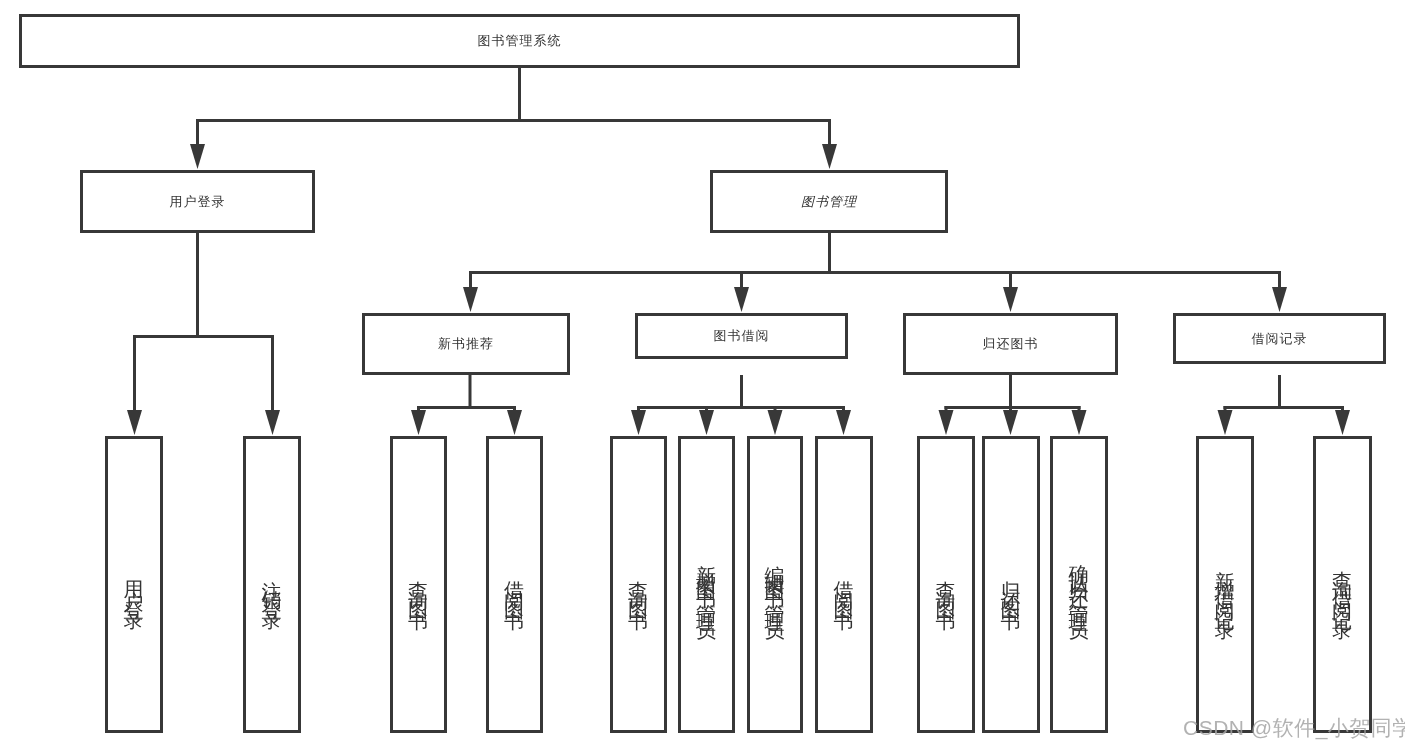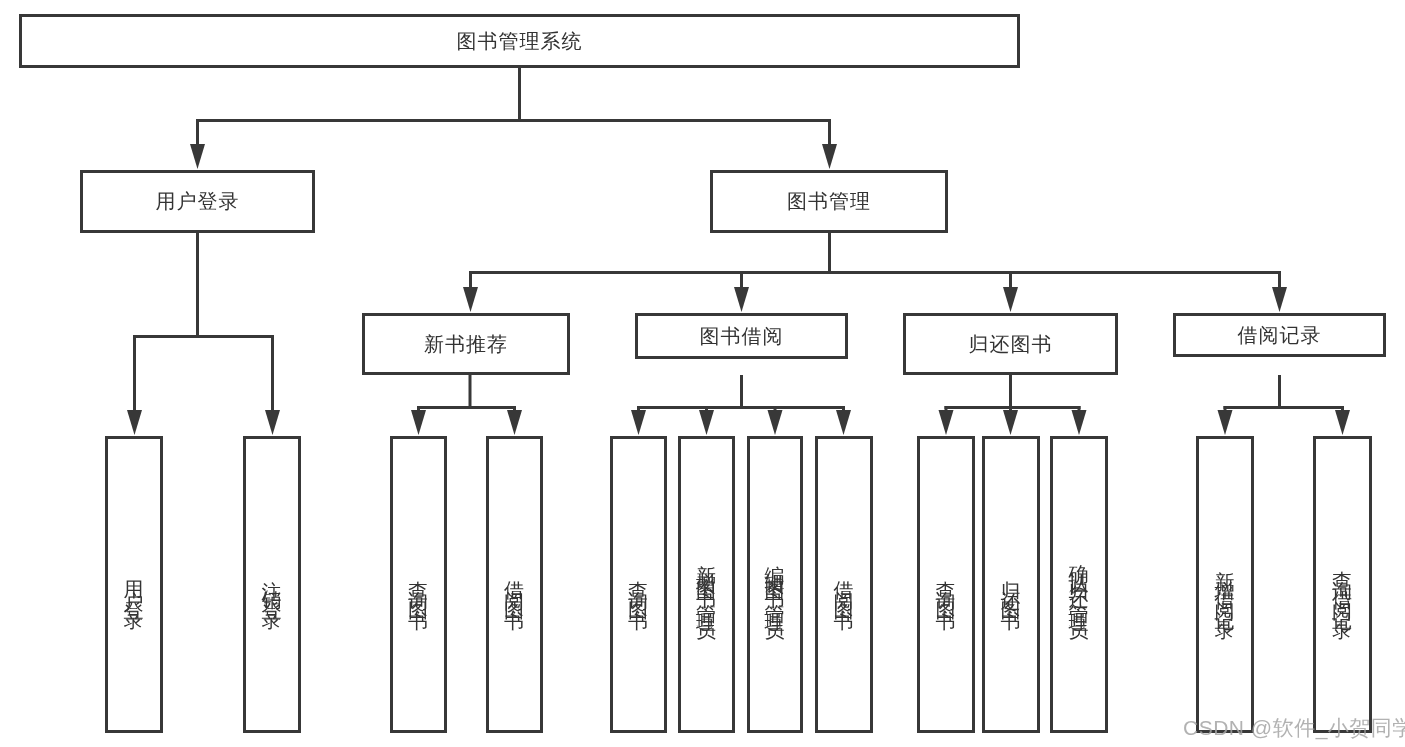--- a/index.html
+++ b/index.html
@@ -15,21 +15,21 @@
     position:absolute;
     box-sizing:border-box;
     border:3px solid #383838;
     background:#ffffff;
     display:flex;
     align-items:center;
     justify-content:center;
     color:#333333;
   }
   .box.h span {
-    font-size:20px;
+    font-size:13px;
     letter-spacing:1px;
     white-space:nowrap;
   }
   .box.v span {
     writing-mode:vertical-rl;
     text-orientation:mixed;
     font-size:20px;
     line-height:1;
     letter-spacing:10px;
   }
@@ -122,34 +122,34 @@
     </g>
   </svg>
 
   <div class="box h" style="left:19px; top:14px; width:1001px; height:54px;">
     <span>图书管理系统</span>
   </div>
 
   <div class="box h" style="left:80px; top:170px; width:235px; height:63px;">
     <span>用户登录</span>
   </div>
-  <div class="box h" style="left:710px; top:170px; width:238px; height:63px;">
+  <div class="box h" style="left:710px; top:170px; width:238px; height:63px;font-style:italic;">
     <span>图书管理</span>
   </div>
 
   <div class="box h" style="left:362px; top:313px; width:208px; height:62px;">
     <span>新书推荐</span>
   </div>
   <div class="box h" style="left:635px; top:313px; width:213px; height:46px;">
     <span>图书借阅</span>
   </div>
   <div class="box h" style="left:903px; top:313px; width:215px; height:62px;">
     <span>归还图书</span>
   </div>
-  <div class="box h" style="left:1173px; top:313px; width:213px; height:44px;">
+  <div class="box h" style="left:1173px; top:313px; width:213px; height:51px;">
     <span>借阅记录</span>
   </div>
 
   <div class="box v" style="left:105px; top:436px; width:58px; height:297px;">
     <span>用户登录</span>
   </div>
   <div class="box v" style="left:243px; top:436px; width:58px; height:297px;">
     <span>注销登录</span>
   </div>
 

